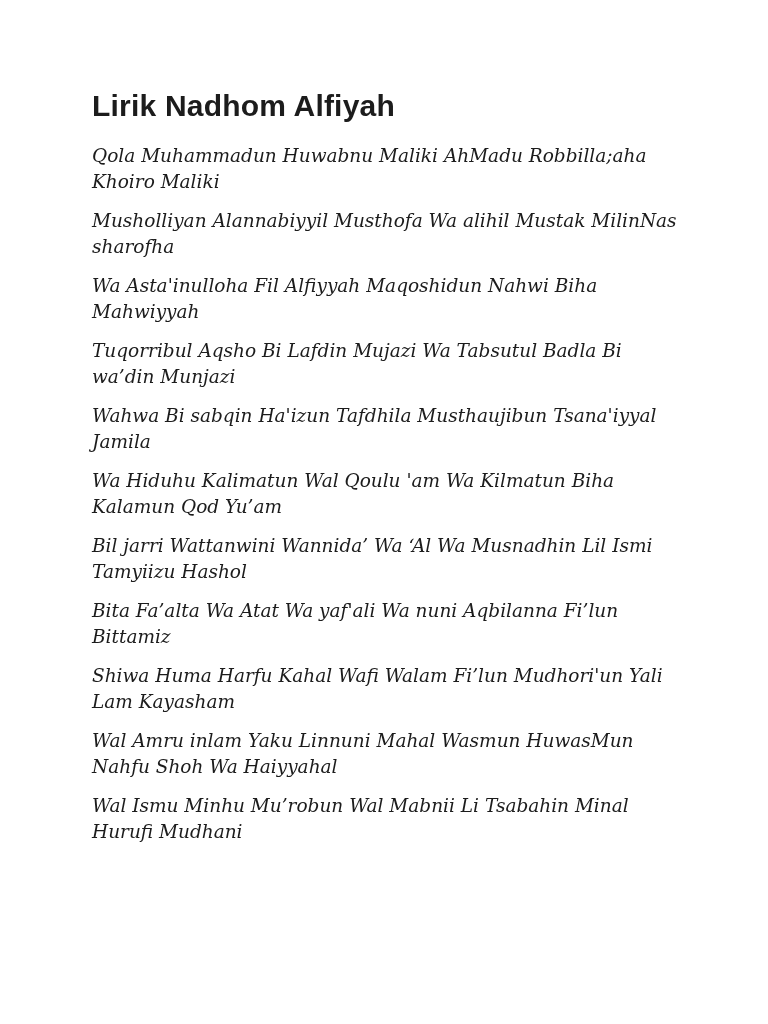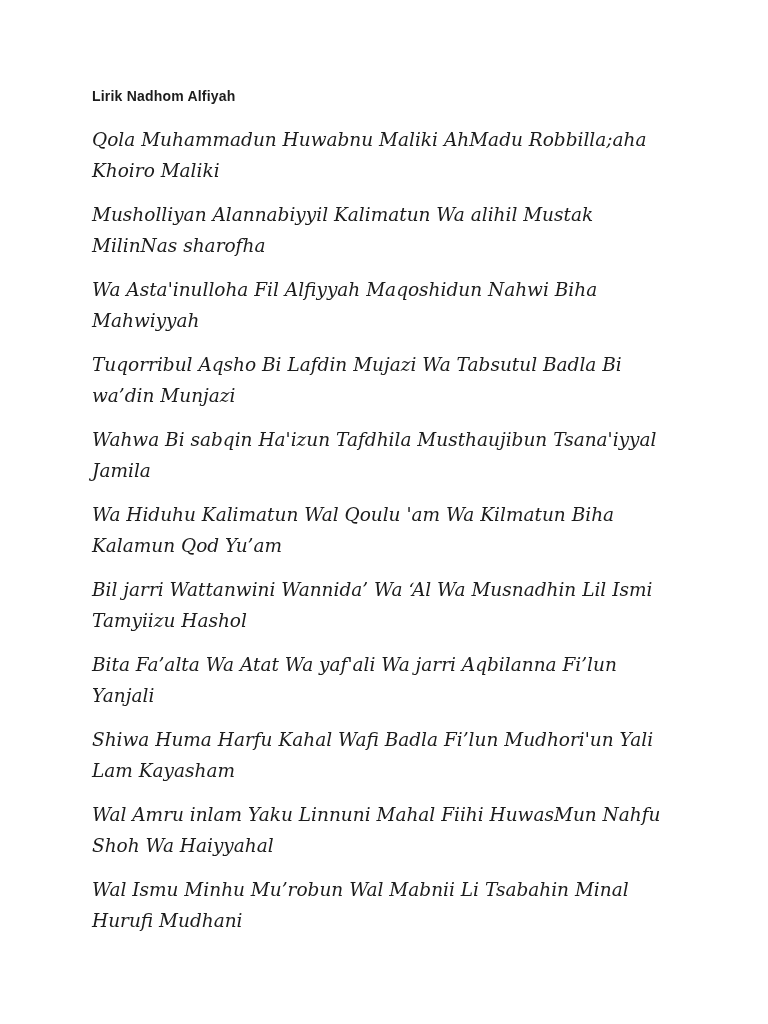--- a/index.html
+++ b/index.html
@@ -16,45 +16,45 @@
     position: relative;
     width: 768px;
     height: 1024px;
     background: #ffffff;
     box-sizing: border-box;
     padding: 88px 86px 40px 92px;
   }
   .doc-title {
     font-family: "Liberation Sans", sans-serif;
     font-weight: bold;
-    font-size: 14px;
+    font-size: 30px;
     line-height: 1.2;
     color: #1c1c1c;
     margin: 0 0 19px 0;
     letter-spacing: 0.2px;
   }
   .doc-paragraph {
     font-family: "DejaVu Serif", serif;
     font-style: italic;
     font-size: 18.5px;
-    line-height: 31px;
+    line-height: 26px;
     color: #1c1c1c;
     margin: 0 0 13px 0;
   }
 </style>
 </head>
 <body>
 
 <div class="page">
   <h1 class="doc-title">Lirik Nadhom Alfiyah</h1>
 
   <p class="doc-paragraph">Qola Muhammadun Huwabnu Maliki AhMadu Robbilla;aha Khoiro Maliki</p>
-  <p class="doc-paragraph">Musholliyan Alannabiyyil Kalimatun Wa alihil Mustak MilinNas sharofha</p>
+  <p class="doc-paragraph">Musholliyan Alannabiyyil Musthofa Wa alihil Mustak MilinNas sharofha</p>
   <p class="doc-paragraph">Wa Asta'inulloha Fil Alfiyyah Maqoshidun Nahwi Biha Mahwiyyah</p>
   <p class="doc-paragraph">Tuqorribul Aqsho Bi Lafdin Mujazi Wa Tabsutul Badla Bi wa’din Munjazi</p>
   <p class="doc-paragraph">Wahwa Bi sabqin Ha'izun Tafdhila Musthaujibun Tsana'iyyal Jamila</p>
   <p class="doc-paragraph">Wa Hiduhu Kalimatun Wal Qoulu 'am Wa Kilmatun Biha Kalamun Qod Yu’am</p>
   <p class="doc-paragraph">Bil jarri Wattanwini Wannida’ Wa ‘Al Wa Musnadhin Lil Ismi Tamyiizu Hashol</p>
-  <p class="doc-paragraph">Bita Fa’alta Wa Atat Wa yaf'ali Wa jarri Aqbilanna Fi’lun Yanjali</p>
-  <p class="doc-paragraph">Shiwa Huma Harfu Kahal Wafi Badla Fi’lun Mudhori'un Yali Lam Kayasham</p>
-  <p class="doc-paragraph">Wal Amru inlam Yaku Linnuni Mahal Fiihi HuwasMun Nahfu Shoh Wa Haiyyahal</p>
+  <p class="doc-paragraph">Bita Fa’alta Wa Atat Wa yaf'ali Wa nuni Aqbilanna Fi’lun Bittamiz</p>
+  <p class="doc-paragraph">Shiwa Huma Harfu Kahal Wafi Walam Fi’lun Mudhori'un Yali Lam Kayasham</p>
+  <p class="doc-paragraph">Wal Amru inlam Yaku Linnuni Mahal Wasmun HuwasMun Nahfu Shoh Wa Haiyyahal</p>
   <p class="doc-paragraph">Wal Ismu Minhu Mu’robun Wal Mabnii Li Tsabahin Minal Hurufi Mudhani</p>
 </div>
 
 </body></html>

